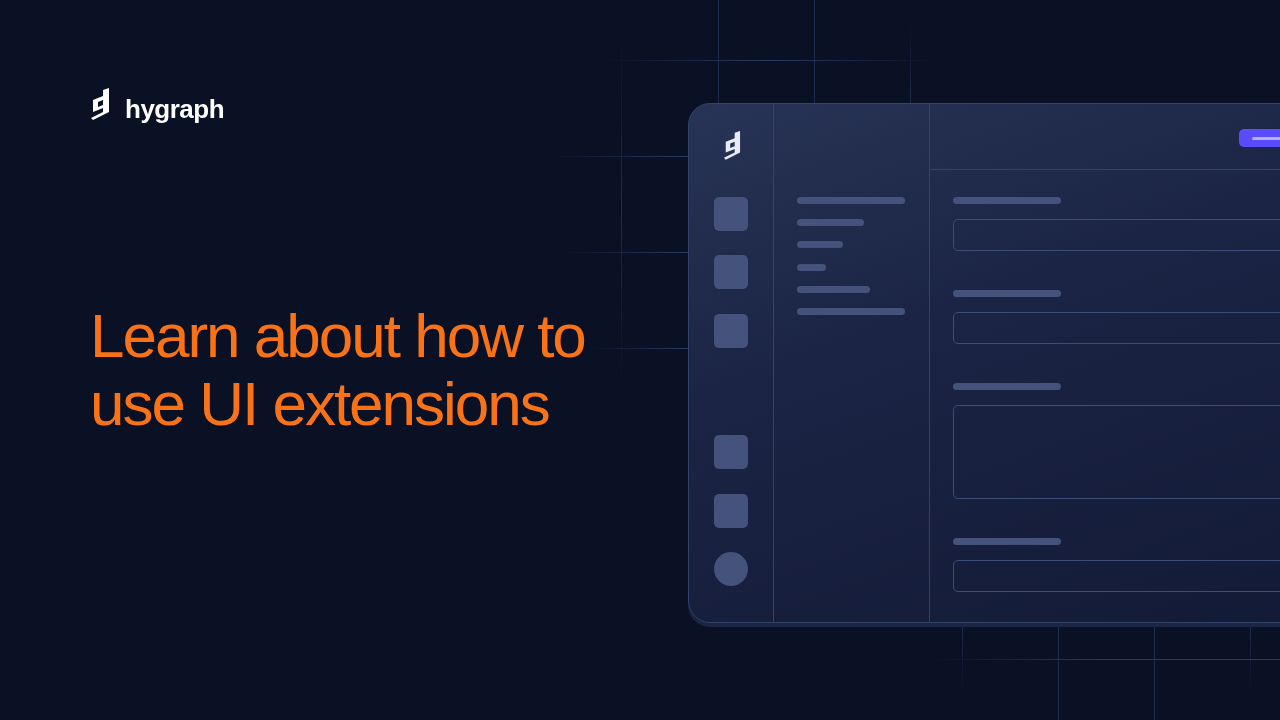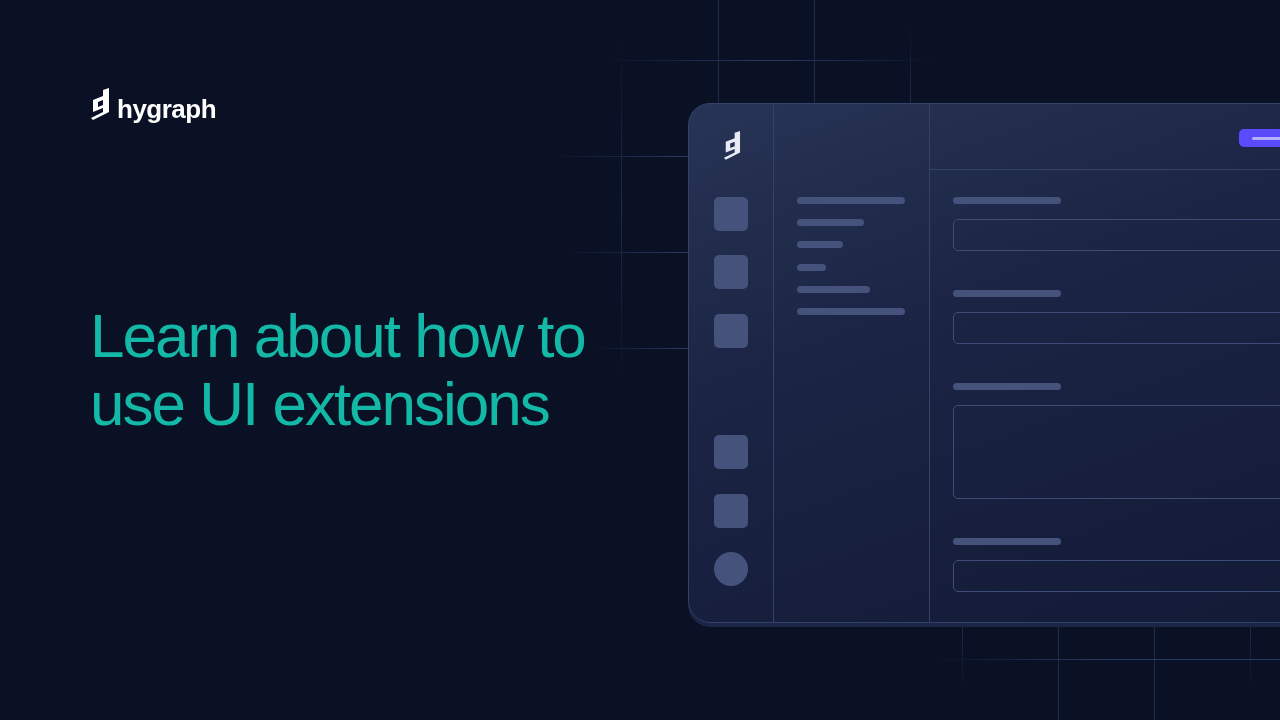--- a/index.html
+++ b/index.html
@@ -4,25 +4,25 @@
 <style>
   html, body { margin:0; padding:0; }
   body {
     width:1280px; height:720px; overflow:hidden; position:relative;
     background:#0a1124;
     font-family:"Liberation Sans", sans-serif;
   }
   .grid-line { position:absolute; background:#1f2b4d; }
   .gh { height:1px; }
   .gv { width:1px; }
-  .logo { position:absolute; left:89px; top:88px; display:flex; align-items:center; gap:6px; }
+  .logo { position:absolute; left:89px; top:88px; display:flex; align-items:center; gap:14px; }
   .logo-text { color:#ffffff; font-size:26px; font-weight:bold; letter-spacing:-0.5px; }
   .headline {
     position:absolute; left:90px; top:260px; width:520px;
-    color:#14b8a6; font-size:62px; line-height:68px; letter-spacing:-2px; font-weight:normal;
+    color:#f97316; font-size:62px; line-height:68px; letter-spacing:-2px; font-weight:normal;
   }
   .panel {
     position:absolute; left:688px; top:103px; width:640px; height:518px;
     border-radius:22px 0 0 22px;
     background:linear-gradient(160deg,#283456 0%,#1b2444 40%,#121a36 100%);
     border:1px solid #344269;
     box-shadow:0 4px 0 #1b2647;
     overflow:hidden;
   }
   .rail { position:absolute; left:0; top:0; width:84px; height:100%; border-right:1px solid #34426a; }

